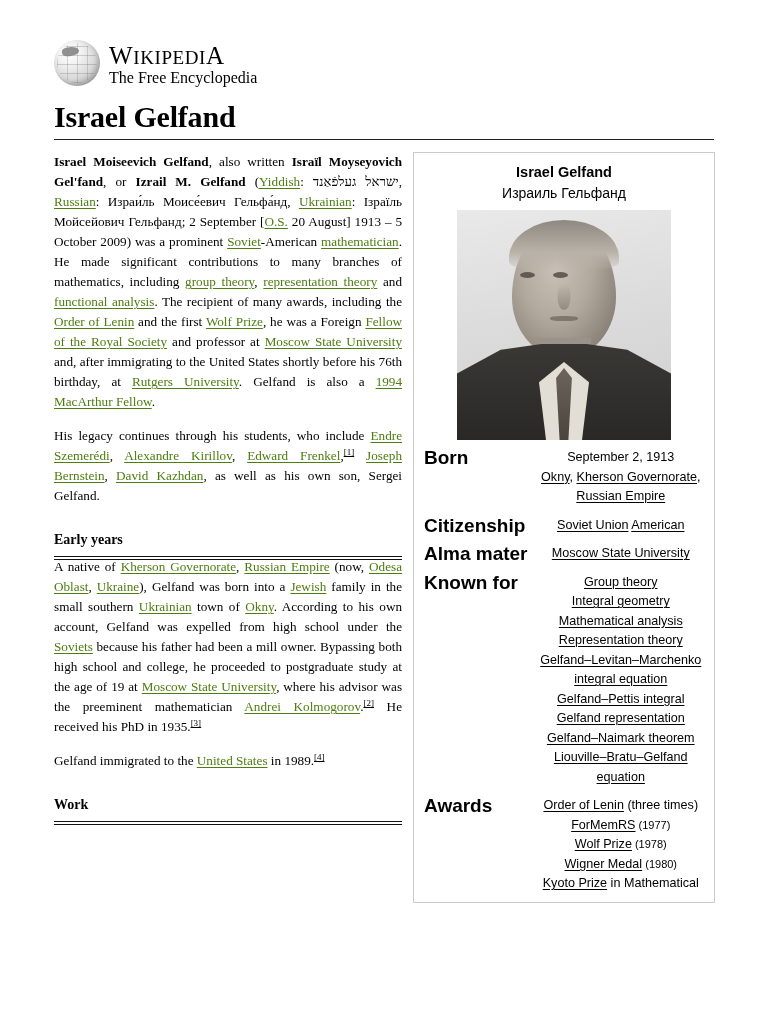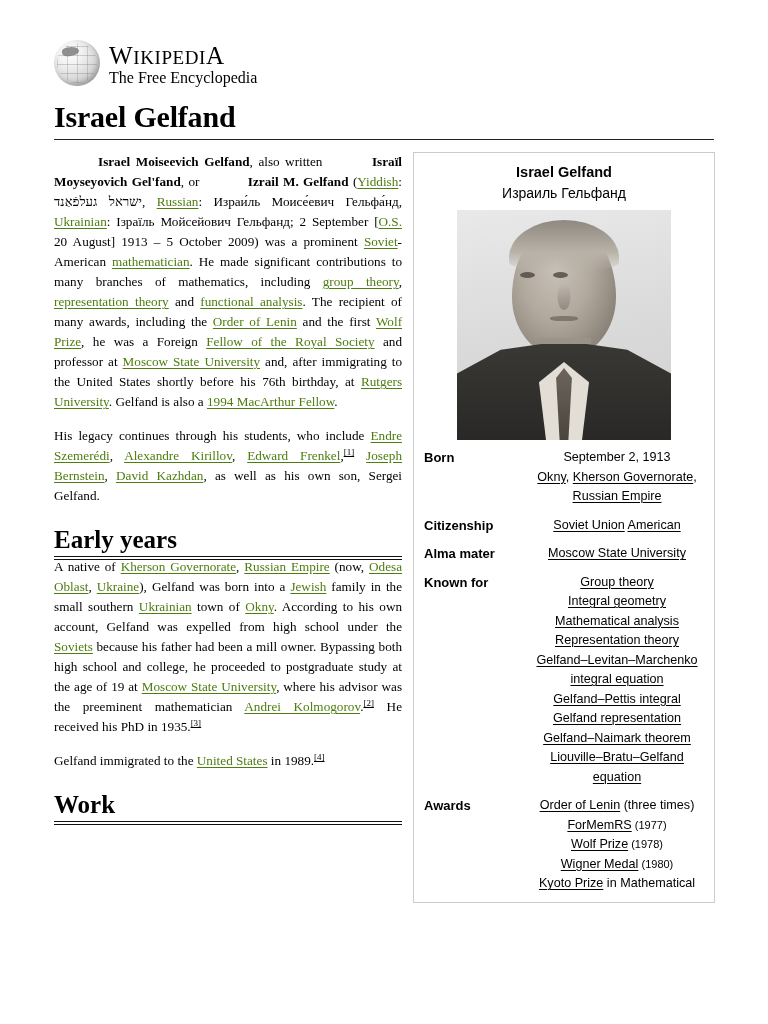--- a/index.html
+++ b/index.html
@@ -111,32 +111,32 @@
     hyphens: none;
   }
   p.para:last-child { margin-bottom: 0; }
 
   .lnk {
     text-decoration: underline;
     text-decoration-thickness: 0.7px;
     text-underline-offset: 1.6px;
     color: #4d7c0f;
   }
-  b.nm { font-weight: bold; margin-left: 44px; }
+  b.nm { font-weight: bold; }
   sup.ref {
     font-size: 9px;
     vertical-align: super;
     line-height: 0;
     text-decoration: underline;
     text-underline-offset: 1px;
   }
 
   h2.section {
     font-family: "Liberation Serif", "DejaVu Serif", serif;
-    font-size: 25px;
+    font-size: 14px;
     font-weight: bold;
     line-height: 24px;
     margin: 22px 0 0 0;
     padding: 0 0 4px 0;
     border-bottom: 1.3px solid #111;
     position: relative;
   }
   h2.section::after {
     content: "";
     position: absolute;
@@ -269,21 +269,21 @@
   .ib-table {
     width: 100%;
     border-collapse: collapse;
   }
   .ib-table th {
     text-align: left;
     vertical-align: top;
     font-weight: bold;
     padding: 2px 8px 2px 10px;
     width: 96px;
-    font-size: 13px;
+    font-size: 19px;
     line-height: 19.5px;
     white-space: nowrap;
   }
   .ib-table td {
     text-align: left;
     vertical-align: top;
     padding: 2px 8px 2px 0;
     font-size: 12.6px;
     line-height: 19.5px;
   }

